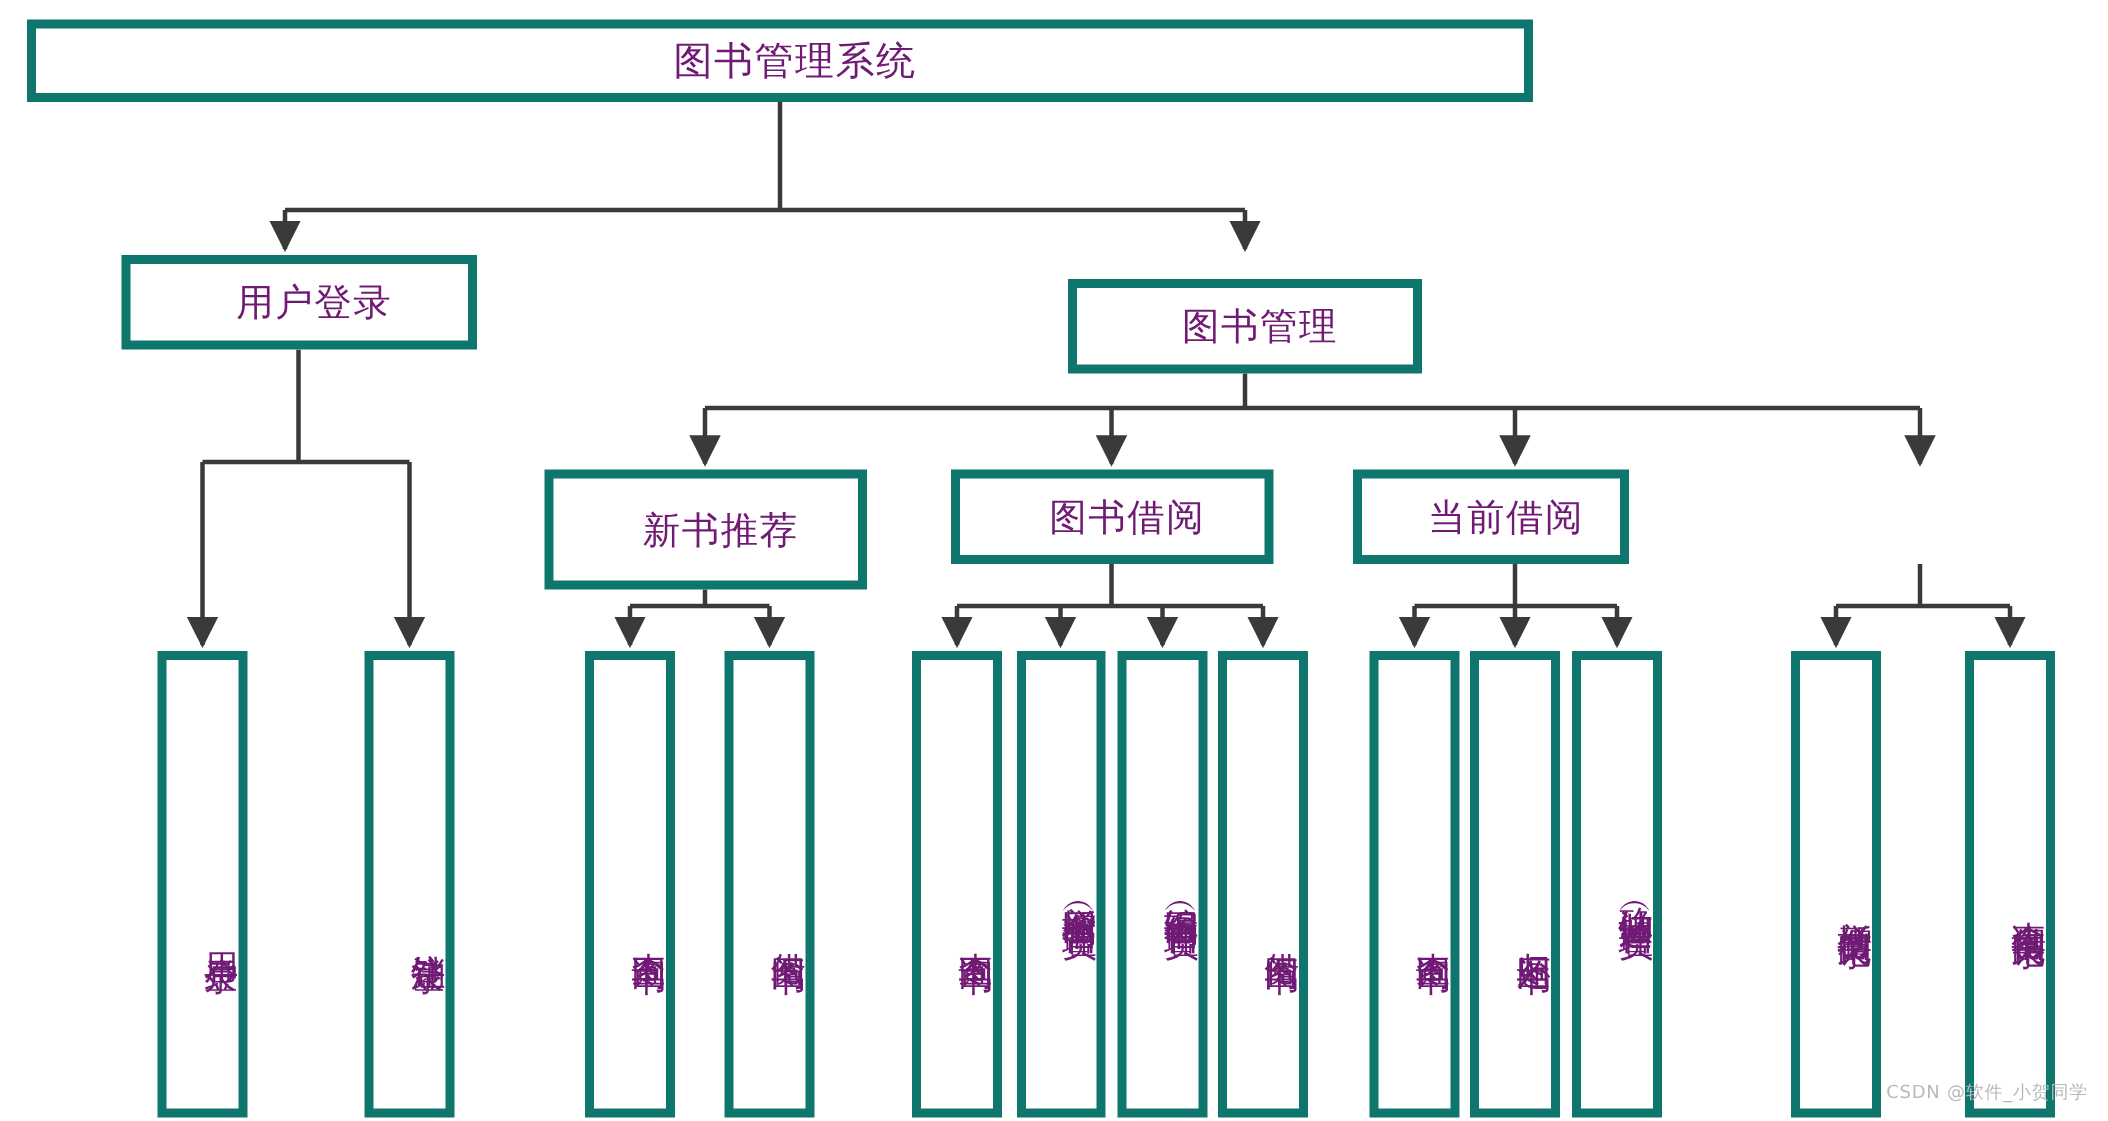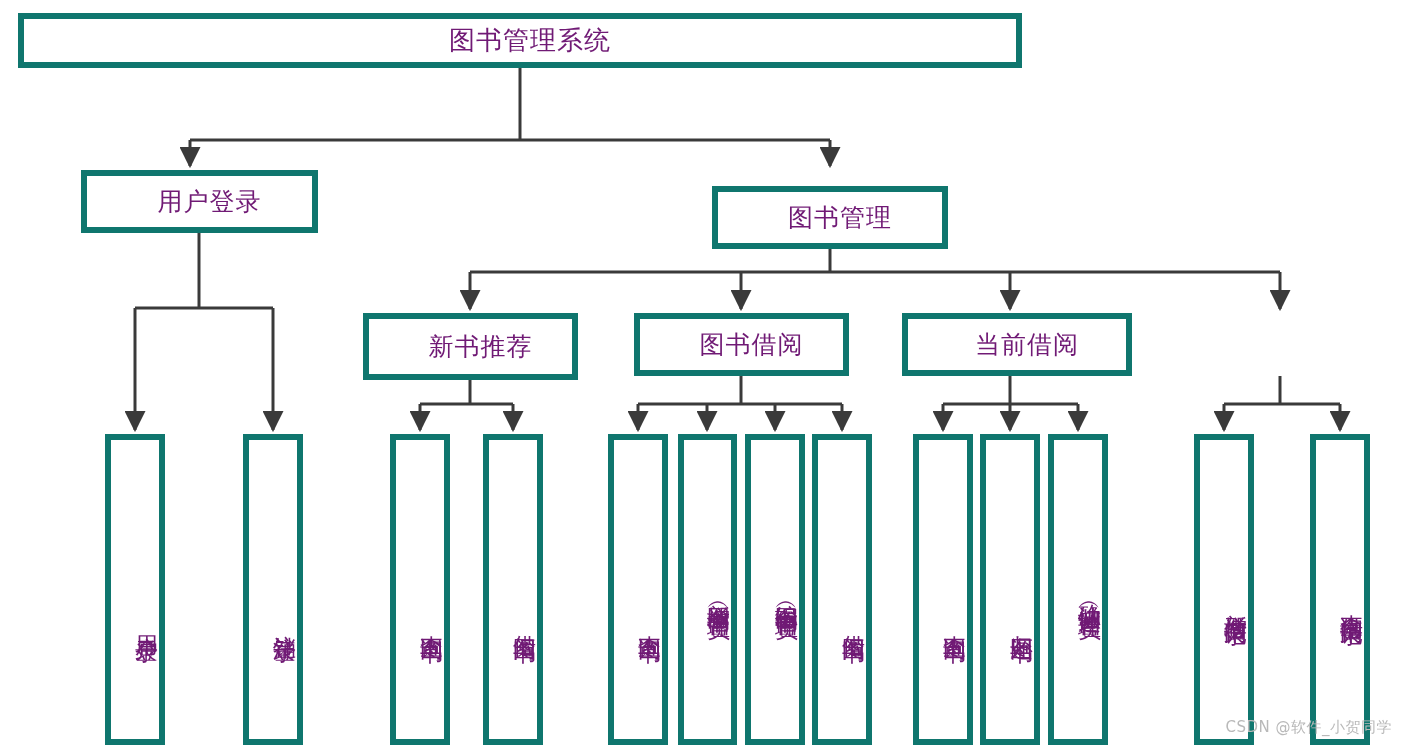--- a/index.html
+++ b/index.html
@@ -52,21 +52,21 @@
     text-orientation: upright;
     white-space: nowrap;
   }
   .node.root {
     font-size: 26px;
   }
   #watermark {
     position: absolute;
     right: 13px;
     bottom: 10px;
-    font-size: 15px;
+    font-size: 12px;
     color: #b9b9b9;
     letter-spacing: 0.5px;
     white-space: nowrap;
     pointer-events: none;
   }
 </style>
 </head>
 <body>
 
 <div id="canvas">
@@ -125,27 +125,27 @@
     <span>图书管理系统</span>
   </div>
 
   <div class="node horiz" style="left:81px; top:170px; width:237px; height:63px;">
     <span>用户登录</span>
   </div>
   <div class="node horiz" style="left:712px; top:186px; width:236px; height:63px;">
     <span>图书管理</span>
   </div>
 
-  <div class="node horiz" style="left:363px; top:313px; width:215px; height:67px;text-align:right;">
+  <div class="node horiz" style="left:363px; top:313px; width:215px; height:80px;text-align:right;">
     <span>新书推荐</span>
   </div>
   <div class="node horiz" style="left:634px; top:313px; width:215px; height:63px;text-align:right;">
     <span>图书借阅</span>
   </div>
-  <div class="node horiz" style="left:902px; top:313px; width:230px; height:63px;">
+  <div class="node horiz" style="left:902px; top:313px; width:184px; height:63px;">
     <span>当前借阅</span>
   </div>
 
   <div class="node vert" style="left:105px; top:434px; width:60px; height:311px;">
     <span class="vlabel">用户登录</span>
   </div>
   <div class="node vert" style="left:243px; top:434px; width:60px; height:311px;">
     <span class="vlabel">注销登录</span>
   </div>
 

